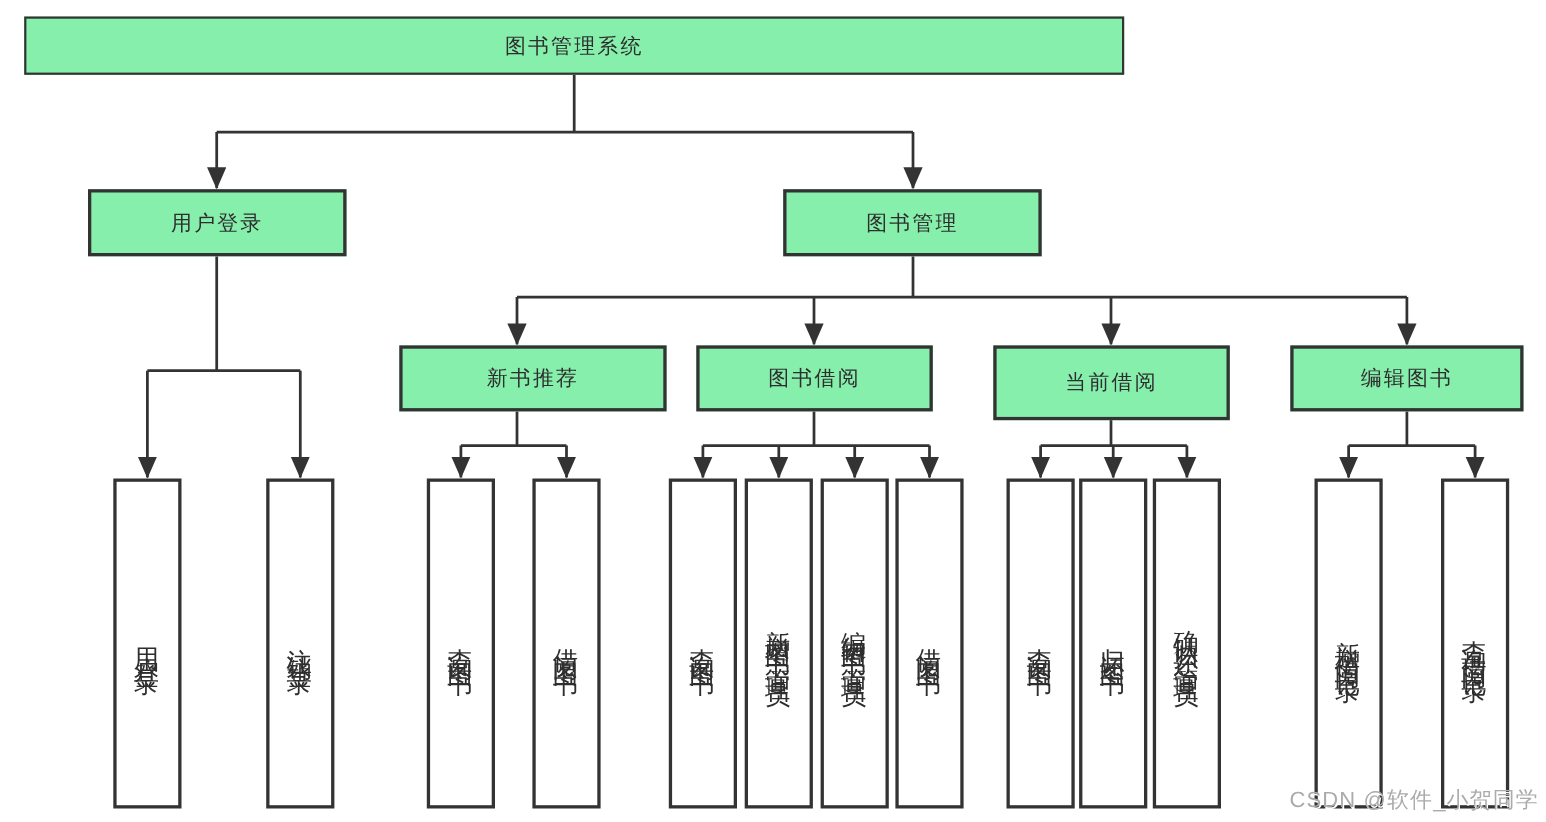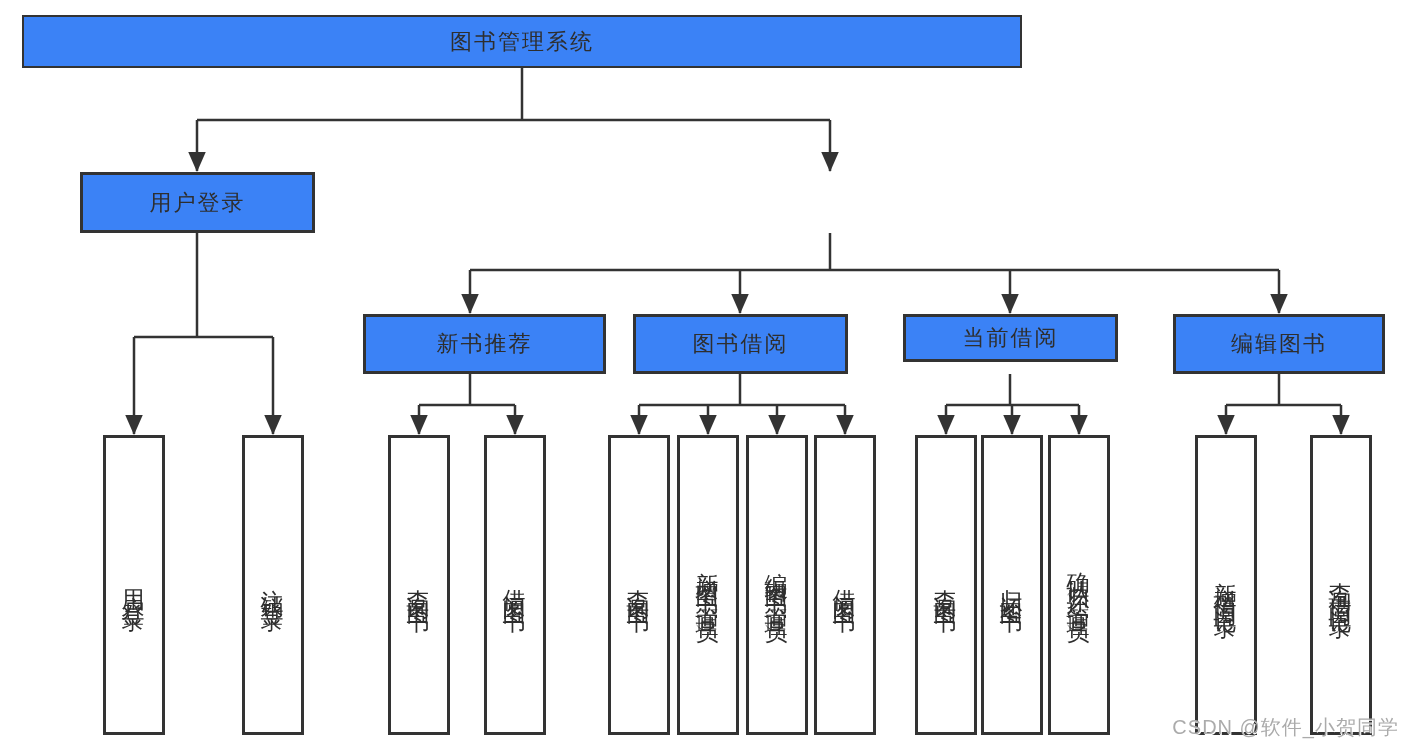--- a/index.html
+++ b/index.html
@@ -15,25 +15,25 @@
   #wires {
     position: absolute;
     left: 0; top: 0;
     width: 1405px; height: 747px;
     pointer-events: none;
   }
   .node {
     position: absolute;
     box-sizing: border-box;
     border: 3px solid #333333;
-    background: #3b82f6;
+    background: #86efac;
     display: flex;
     align-items: center;
     justify-content: center;
-    font-size: 22px;
+    font-size: 19px;
     letter-spacing: 2px;
     color: #2e2e2e;
   }
   .node.root { border-width: 2px; font-weight: 500; }
   .vnode {
     position: absolute;
     box-sizing: border-box;
     border: 3px solid #333333;
     background: #ffffff;
     width: 62px;
@@ -112,24 +112,25 @@
       <path d="M1279,374 V405"></path>
       <path d="M1226,405 H1341"></path>
       <line x1="1226" y1="405" x2="1226" y2="434" marker-end="url(#arrow)"></line>
       <line x1="1341" y1="405" x2="1341" y2="434" marker-end="url(#arrow)"></line>
     </g>
   </svg>
 
   <div class="node root" style="left:22px; top:15px; width:1000px; height:53px;">图书管理系统</div>
 
   <div class="node" style="left:80px; top:172px; width:235px; height:61px;">用户登录</div>
+  <div class="node" style="left:712px; top:172px; width:235px; height:61px;">图书管理</div>
 
   <div class="node" style="left:363px; top:314px; width:243px; height:60px;">新书推荐</div>
   <div class="node" style="left:633px; top:314px; width:215px; height:60px;">图书借阅</div>
-  <div class="node" style="left:903px; top:314px; width:215px; height:48px;">当前借阅</div>
+  <div class="node" style="left:903px; top:314px; width:215px; height:68px;">当前借阅</div>
   <div class="node" style="left:1173px; top:314px; width:212px; height:60px;">编辑图书</div>
 
   <div class="vnode" style="left:103px;">
     <span class="vtext">用户登录</span>
   </div>
   <div class="vnode" style="left:242px;">
     <span class="vtext">注销登录</span>
   </div>
 
   <div class="vnode" style="left:388px;">

